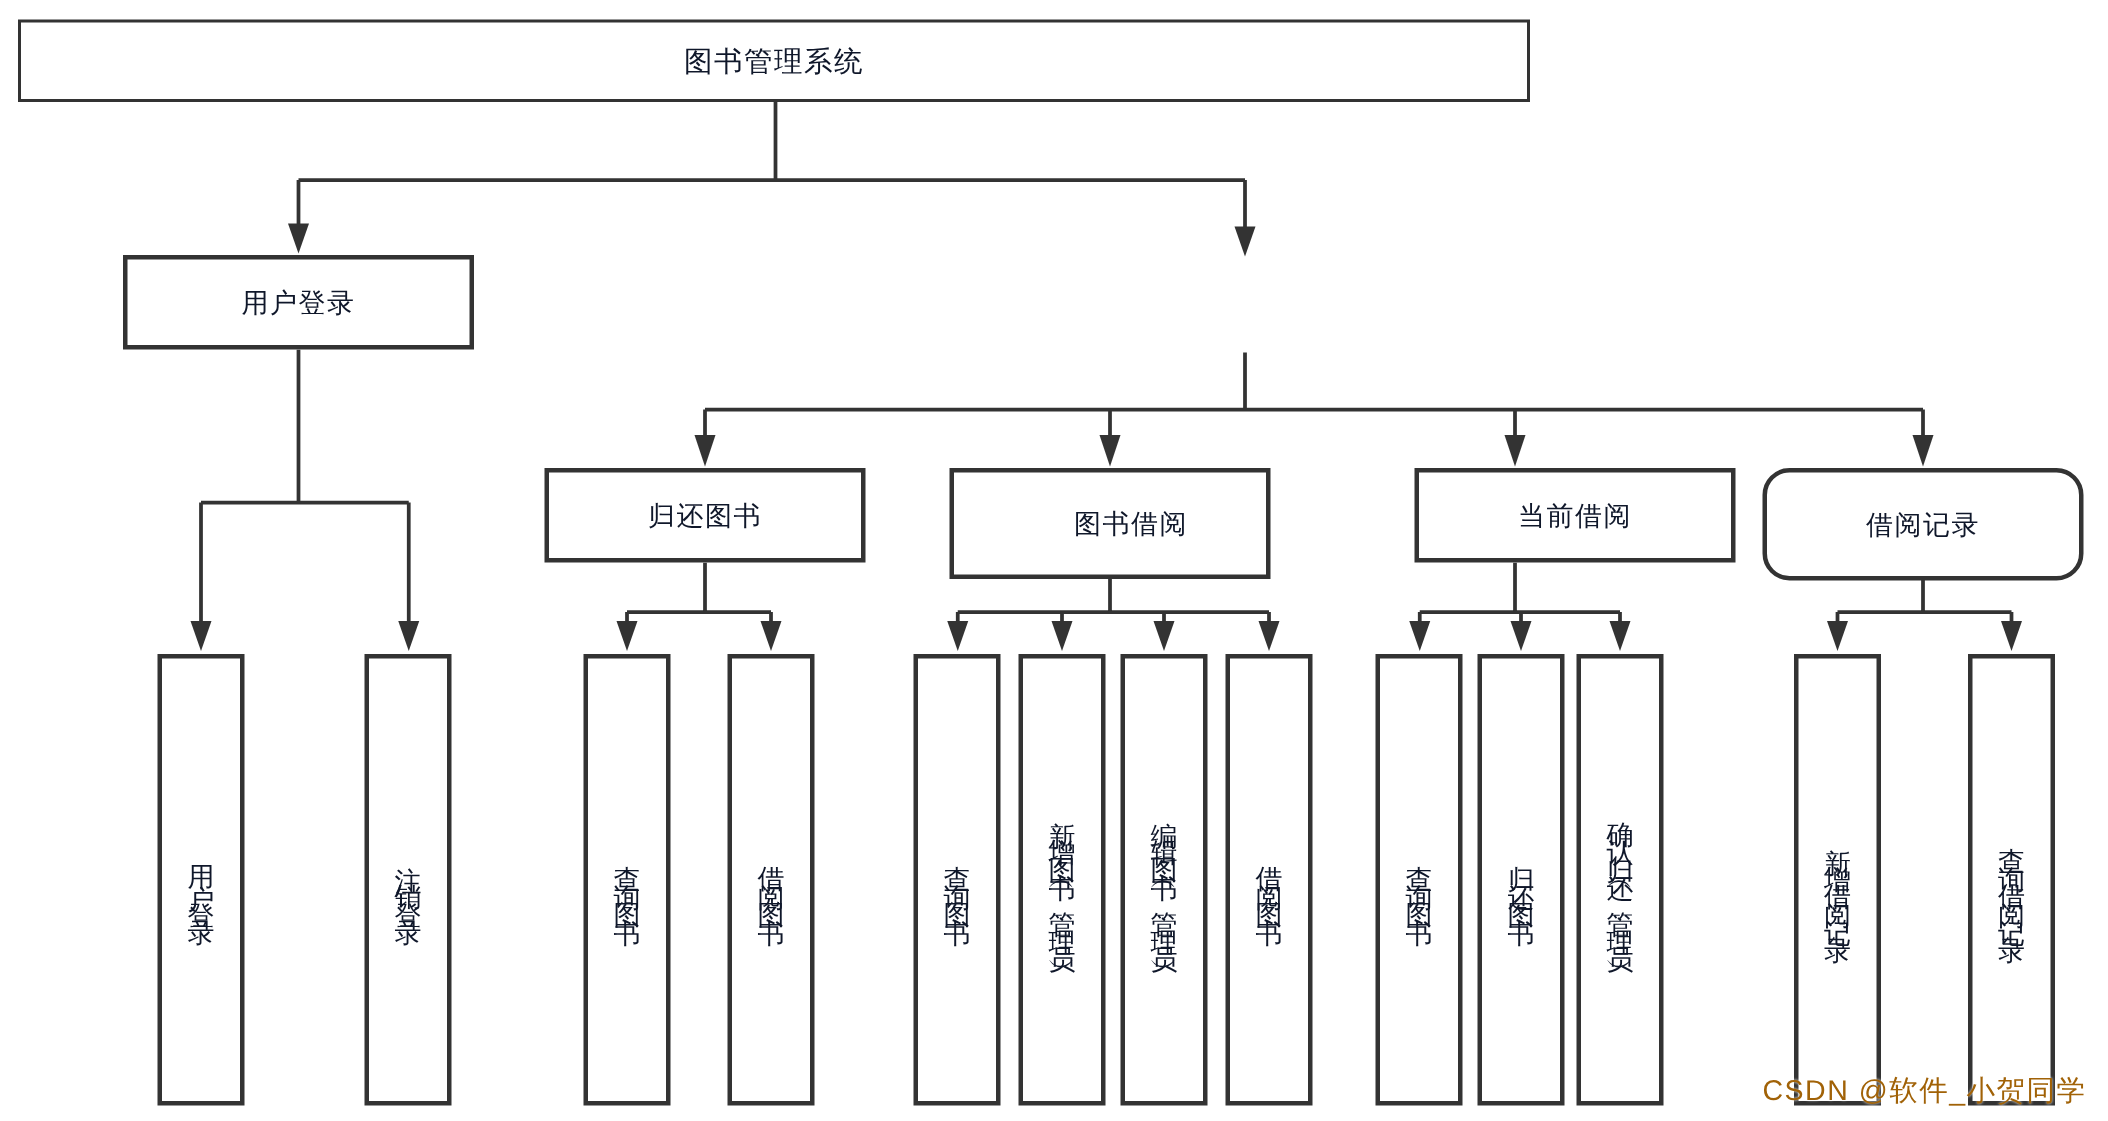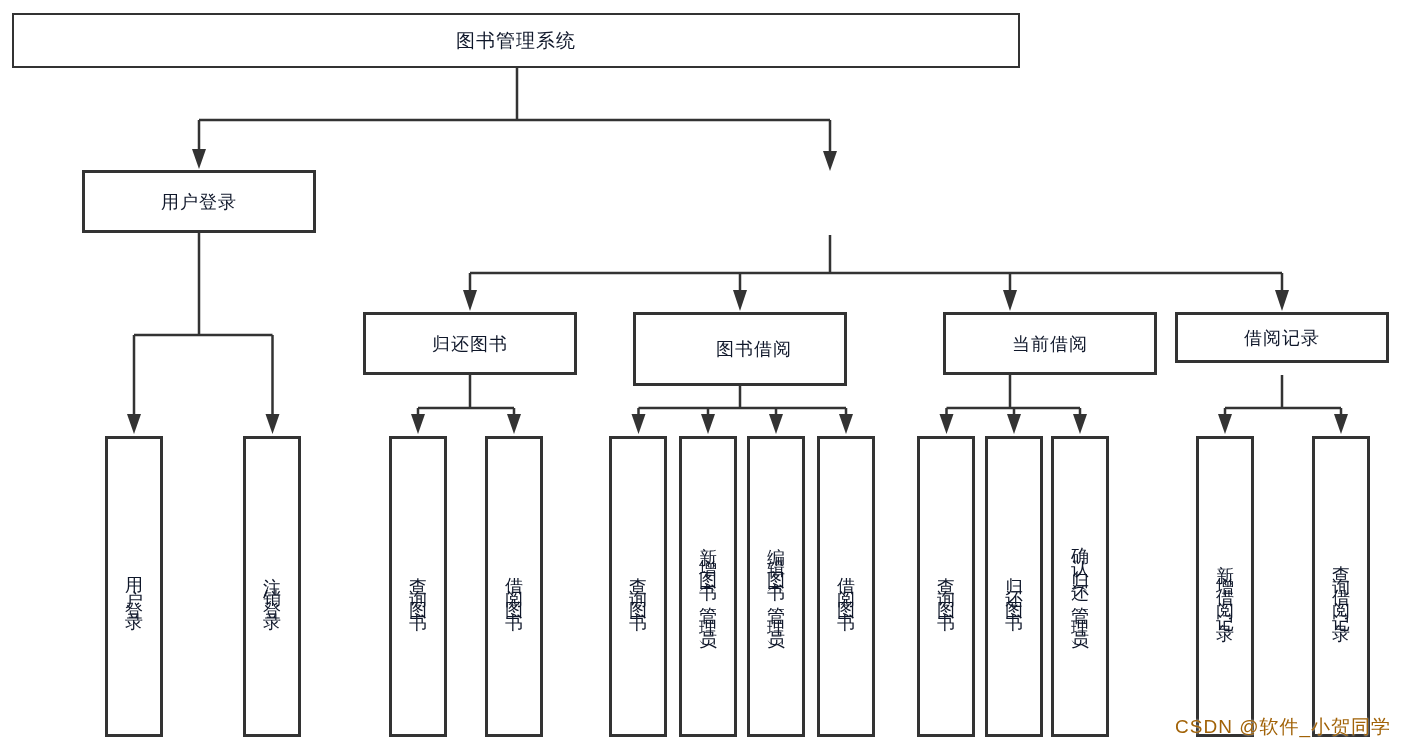--- a/index.html
+++ b/index.html
@@ -90,21 +90,21 @@
 
   <div class="box hbox" style="left:363px;top:312px;width:214px;height:63px;">
     <span>归还图书</span>
   </div>
   <div class="box hbox" style="left:633px;top:312px;width:214px;height:74px;padding-left:28px;">
     <span>图书借阅</span>
   </div>
   <div class="box hbox" style="left:903px;top:312px;width:214px;height:63px;margin-left:40px;">
     <span>当前借阅</span>
   </div>
-  <div class="box hbox" style="left:1175px;top:312px;width:214px;height:51px;">
+  <div class="box hbox" style="left:1175px;top:312px;width:214px;height:75px;border-radius:18px;">
     <span>借阅记录</span>
   </div>
 
   <div class="box vbox" style="left:105px;">
     <span class="vtext">用户登录</span>
   </div>
   <div class="box vbox" style="left:243px;">
     <span class="vtext">注销登录</span>
   </div>
 

